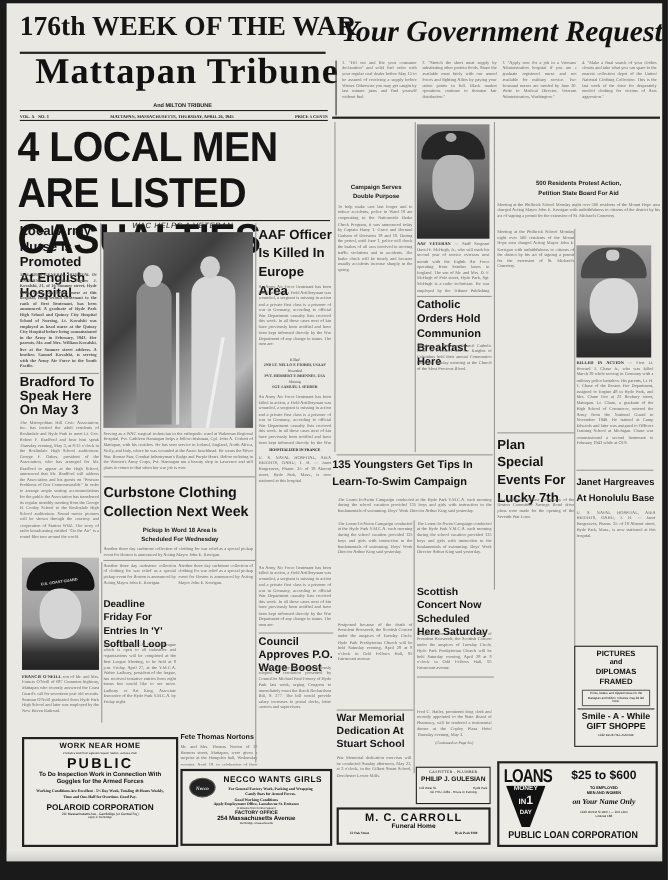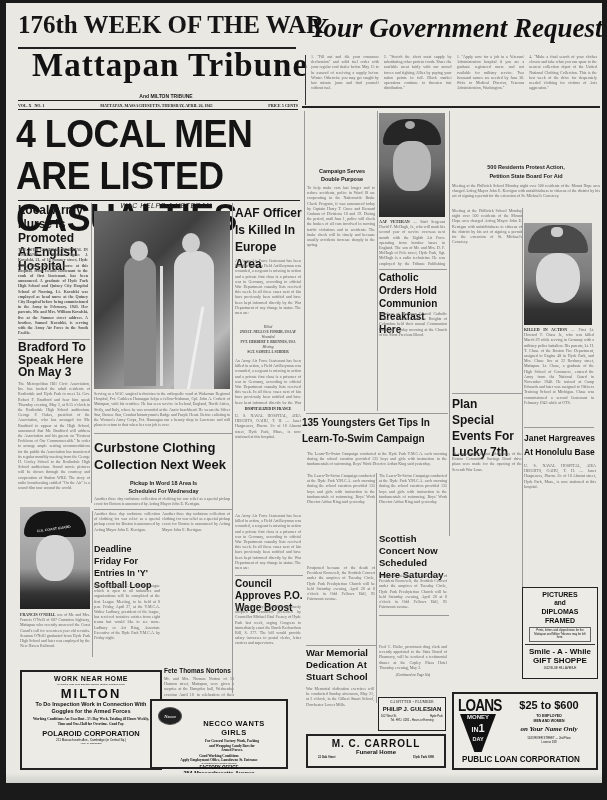--- a/index.html
+++ b/index.html
@@ -87,29 +87,29 @@
     <span>son of Mr. and Mrs. Francis O'Neill of 687 Cummins highway, Mattapan who recently answered the Coast Guard's call for seventeen year old recruits. Seaman O'Neill graduated from Hyde Park High School and later was employed by the New Haven Railroad.</span>
   </div>
   <div class="vr" style="left:86px;top:508px;height:146px"></div>
 
   <div class="abs hd cond" style="left:88px;top:540px;width:66px;font-size:9px;line-height:12px">Deadline Friday For Entries In 'Y' Softball Loop</div>
   <div class="txt abs" style="left:88px;top:580px;width:66px;height:74px">Plans for the Y.M.C.A. Softball League which is open to all industries and organizations will be completed at the first League Meeting, to be held at 8 p.m. Friday, April 27, at the Y.M.C.A. Walter Ladbury, president of the league, has received tentative entries from eight teams but would like to see more. Ladbury or Art King, Associate Executive of the Hyde Park Y.M.C.A. by Friday night.</div>
 
   <div class="ad" style="left:14px;top:667px;width:142px;height:100px;padding:3px">
     <div style="font:bold 7px 'Liberation Sans',sans-serif;letter-spacing:0.5px">WORK NEAR HOME</div>
     <div style="font-size:2.5px;margin-top:1px">2 Minutes Walk from Egleston Square Station, Jamaica Plain</div>
-    <div style="font:bold 13px 'Liberation Sans',sans-serif;letter-spacing:2px;line-height:15px">MILTON</div>
+    <div style="font:bold 13px 'Liberation Sans',sans-serif;letter-spacing:2px;line-height:15px">PUBLIC</div>
     <div style="font:bold 5.5px 'Liberation Sans',sans-serif;line-height:7px;padding:0 10px">To Do Inspection Work in Connection With Goggles for the Armed Forces</div>
     <div style="font:bold 3.5px 'Liberation Serif',serif;line-height:4.5px;margin-top:2px;padding:0 8px">Working Conditions Are Excellent - 5½ Day Week, Totaling 48 Hours Weekly, Time and One-Half for Overtime. Good Pay.</div>
     <div style="font:bold 7.5px 'Liberation Sans',sans-serif;margin-top:3px">POLAROID CORPORATION</div>
     <div style="font-size:3px">211 Massachusetts Ave., Cambridge (or Central Sq.)</div>
     <div style="font-size:2.5px">Apply in Cambridge</div>
   </div>
 
-  <div class="ad" style="left:144px;top:696px;width:138px;height:70px;padding:18px">
+  <div class="ad" style="left:158px;top:696px;width:138px;height:70px;padding:3px">
     <div class="abs" style="left:6px;top:6px;width:24px;height:18px;border-radius:50%;background:#222;color:#eee;font:italic bold 4.5px 'Liberation Serif',serif;line-height:18px;border:1px solid #555">Necco</div>
     <div style="font:bold 7.5px 'Liberation Sans',sans-serif;margin-left:30px;letter-spacing:0.5px">NECCO WANTS GIRLS</div>
     <div style="font:bold 3.5px 'Liberation Serif',serif;line-height:4.5px;margin:2px 8px 0 34px">For General Factory Work, Packing and Wrapping Candy Bars for Armed Forces.</div>
     <div style="font:bold 3.5px 'Liberation Serif',serif;margin-top:1px">Good Working Conditions</div>
     <div style="font:bold 3.5px 'Liberation Serif',serif">Apply Employment Office, Lansdowne St. Entrance</div>
     <div style="font-size:2.5px">(2 Minutes from Central Square)</div>
     <div style="font:bold 4.5px 'Liberation Sans',sans-serif">FACTORY OFFICE</div>
     <div style="font:bold 5.5px 'Liberation Sans',sans-serif">254 Massachusetts Avenue</div>
     <div style="font-size:2.5px">Cambridge, Massachusetts</div>
   </div>

